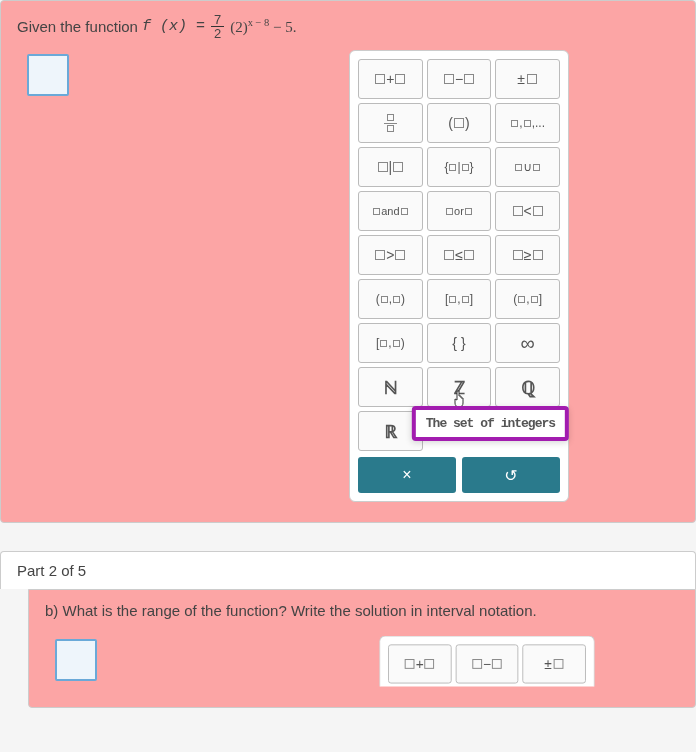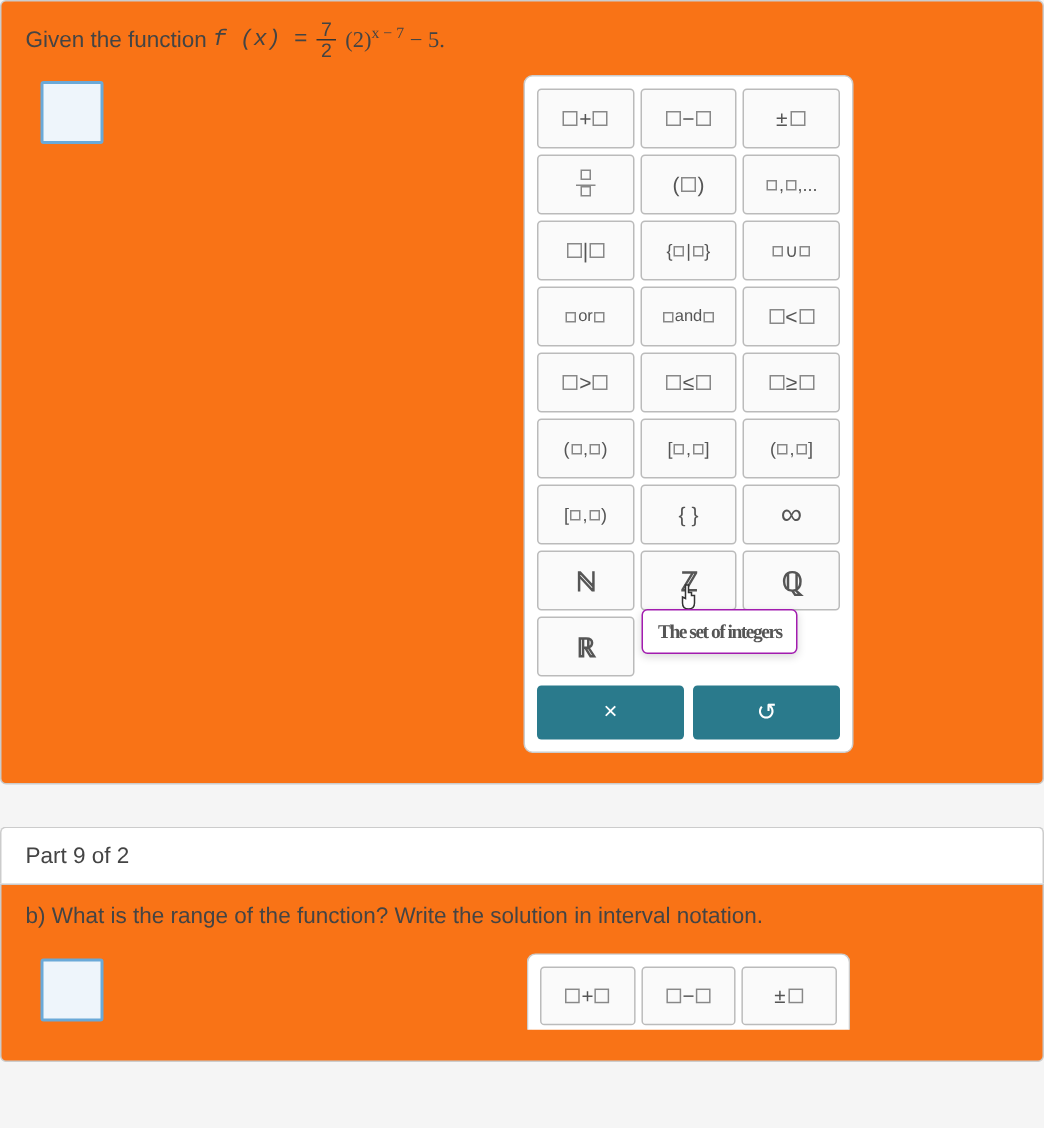--- a/index.html
+++ b/index.html
@@ -3,21 +3,21 @@
 <meta charset="utf-8">
 <style>
   * { box-sizing: border-box; margin: 0; padding: 0; }
   body {
     font-family: -apple-system, BlinkMacSystemFont, "Segoe UI", Arial, sans-serif;
     background: #f5f5f5;
     width: 696px;
     color: #333;
   }
   .card {
-    background: #f97316;
+    background: #fca5a5;
     border: 1px solid #ccc;
     border-radius: 4px;
     margin: 0;
     padding: 12px 16px 20px 16px;
   }
   .question-text {
     font-size: 15px;
     color: #444;
     display: flex;
     align-items: center;
@@ -84,27 +84,28 @@
     display:flex;align-items:center;justify-content:center;
     font-size:16px;
     cursor:pointer;
   }
   .tooltip {
     position:absolute;
     top: 100%;
     left: 50%;
     transform: translate(-30%, 0);
     background:#fff;
-    border:1px solid #a21caf;
+    border:4px solid #a21caf;
     border-radius:4px;
     padding:6px 10px;
     font-size:13px;
     white-space:nowrap;
     box-shadow:0 2px 6px rgba(0,0,0,0.15);
     z-index:10;
+    font-family:Liberation Mono, monospace;
   }
   .cursor-hand {
     position:absolute;
     bottom:-6px; left:50%;
     transform:translateX(-50%);
     font-size:14px;
     pointer-events:none;
   }
   .part-header {
     background:#fff;
@@ -126,21 +127,21 @@
 
 <div class="card">
   <div class="question-text">
     <span>Given the function </span>
     <span style="font-style:italic;font-family:Liberation Mono, monospace;">f (x) = </span>
     <span class="frac">
       <span class="num">7</span>
       <span class="den">2</span>
     </span>
     <span style="font-family:'Times New Roman',serif;">
-      <span>(2)</span><sup>x − 7</sup><span> − 5.</span>
+      <span>(2)</span><sup>x − 8</sup><span> − 5.</span>
     </span>
   </div>
 
 
   <div class="answer-row">
     <div class="answer-box"></div>
 
     <div style="flex:0 0 200px;"></div>
 
     <div class="palette">
@@ -156,22 +157,22 @@
               <span><span class="sq-s"></span></span>
             </span>
         </button>
         <button class="pal-btn">(<span class="sq"></span>)</button>
         <button class="pal-btn" style="font-size:12px;"><span class="sq-s"></span>,<span class="sq-s"></span>,...</button>
 
         <button class="pal-btn"><span class="sq"></span>|<span class="sq"></span></button>
         <button class="pal-btn" style="font-size:12px;">{<span class="sq-s"></span>|<span class="sq-s"></span>}</button>
         <button class="pal-btn" style="font-size:12px;"><span class="sq-s"></span>∪<span class="sq-s"></span></button>
 
+        <button class="pal-btn" style="font-size:11px;"><span class="sq-s"></span>and<span class="sq-s"></span></button>
         <button class="pal-btn" style="font-size:11px;"><span class="sq-s"></span>or<span class="sq-s"></span></button>
-        <button class="pal-btn" style="font-size:11px;"><span class="sq-s"></span>and<span class="sq-s"></span></button>
         <button class="pal-btn"><span class="sq"></span>&lt;<span class="sq"></span></button>
 
         <button class="pal-btn"><span class="sq"></span>&gt;<span class="sq"></span></button>
         <button class="pal-btn"><span class="sq"></span>≤<span class="sq"></span></button>
         <button class="pal-btn"><span class="sq"></span>≥<span class="sq"></span></button>
 
         <button class="pal-btn" style="font-size:12px;">(<span class="sq-s"></span>,<span class="sq-s"></span>)</button>
         <button class="pal-btn" style="font-size:12px;">[<span class="sq-s"></span>,<span class="sq-s"></span>]</button>
         <button class="pal-btn" style="font-size:12px;">(<span class="sq-s"></span>,<span class="sq-s"></span>]</button>
 
@@ -197,22 +198,22 @@
       </div>
 
       <div class="action-row">
         <button class="act-btn">×</button>
         <button class="act-btn">↺</button>
       </div>
     </div>
   </div>
 </div>
 
-<div class="part-header">Part 9 of 2</div>
-<div class="card" style="border-radius:0 0 4px 4px;">
+<div class="part-header">Part 2 of 5</div>
+<div class="card" style="border-radius:0 0 4px 4px;margin-left:28px;">
   <div class="sub-q">b)  What is the range of the function?  Write the solution in interval notation.</div>
 
   <div class="answer-row">
     <div class="answer-box"></div>
     <div style="flex:0 0 200px;"></div>
 
     <div class="palette pal-mini" style="padding-bottom:0;border-bottom:none;border-radius:6px 6px 0 0;overflow:hidden;height:52px;">
       <div class="pal-grid">
         <button class="pal-btn"><span class="sq"></span>+<span class="sq"></span></button>
         <button class="pal-btn"><span class="sq"></span>−<span class="sq"></span></button>

